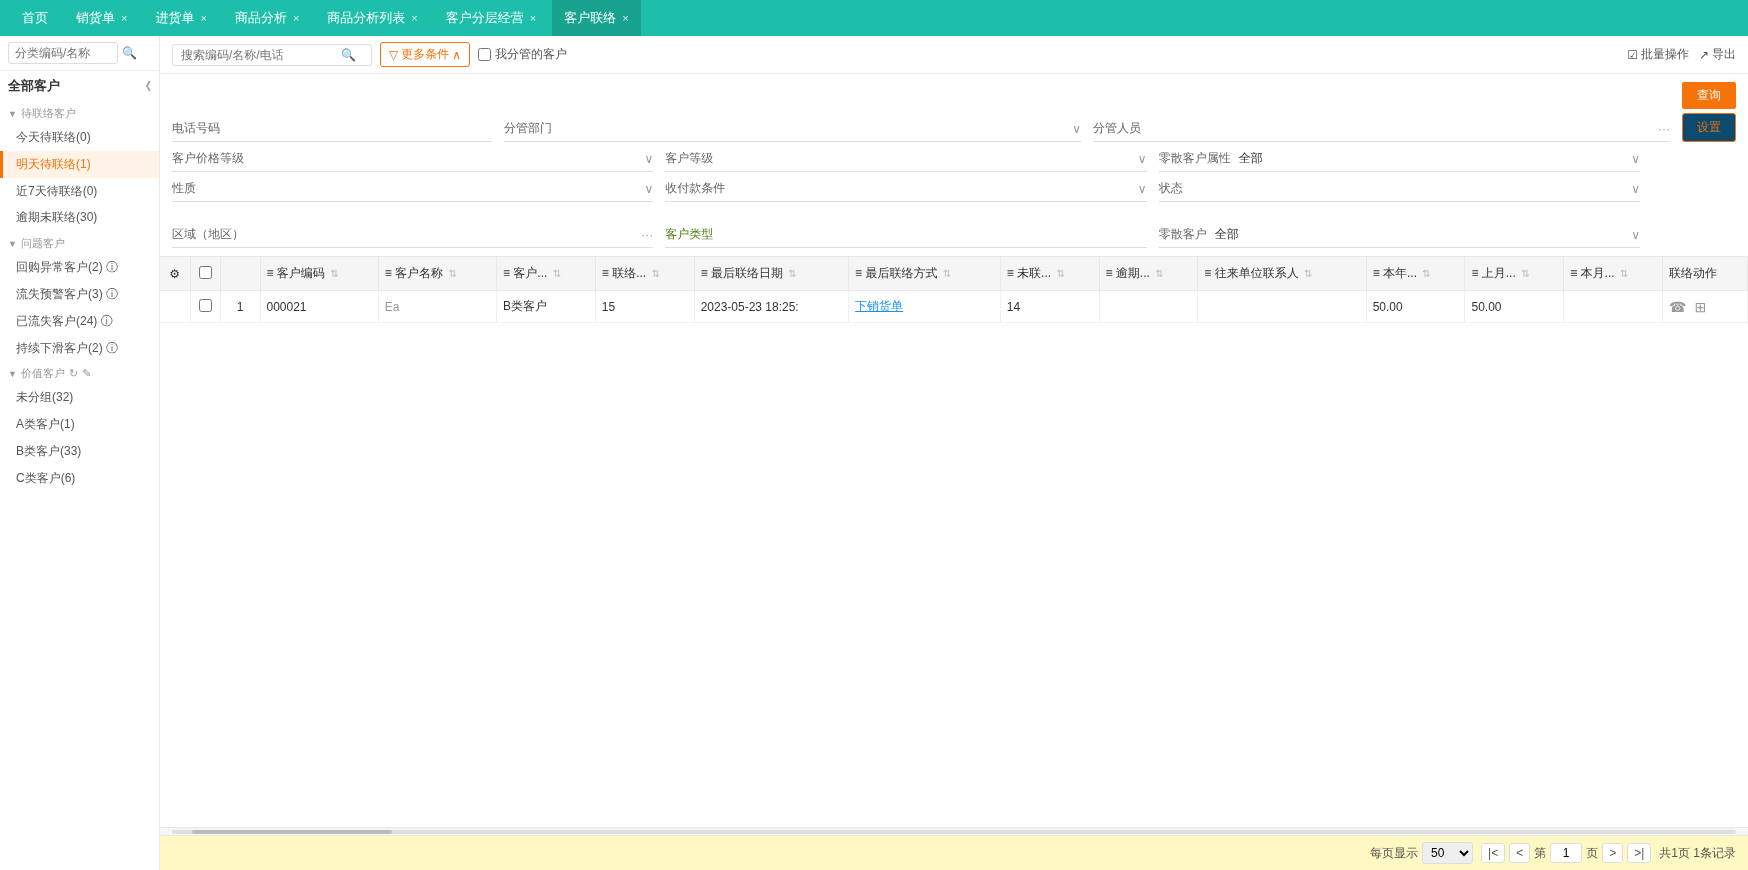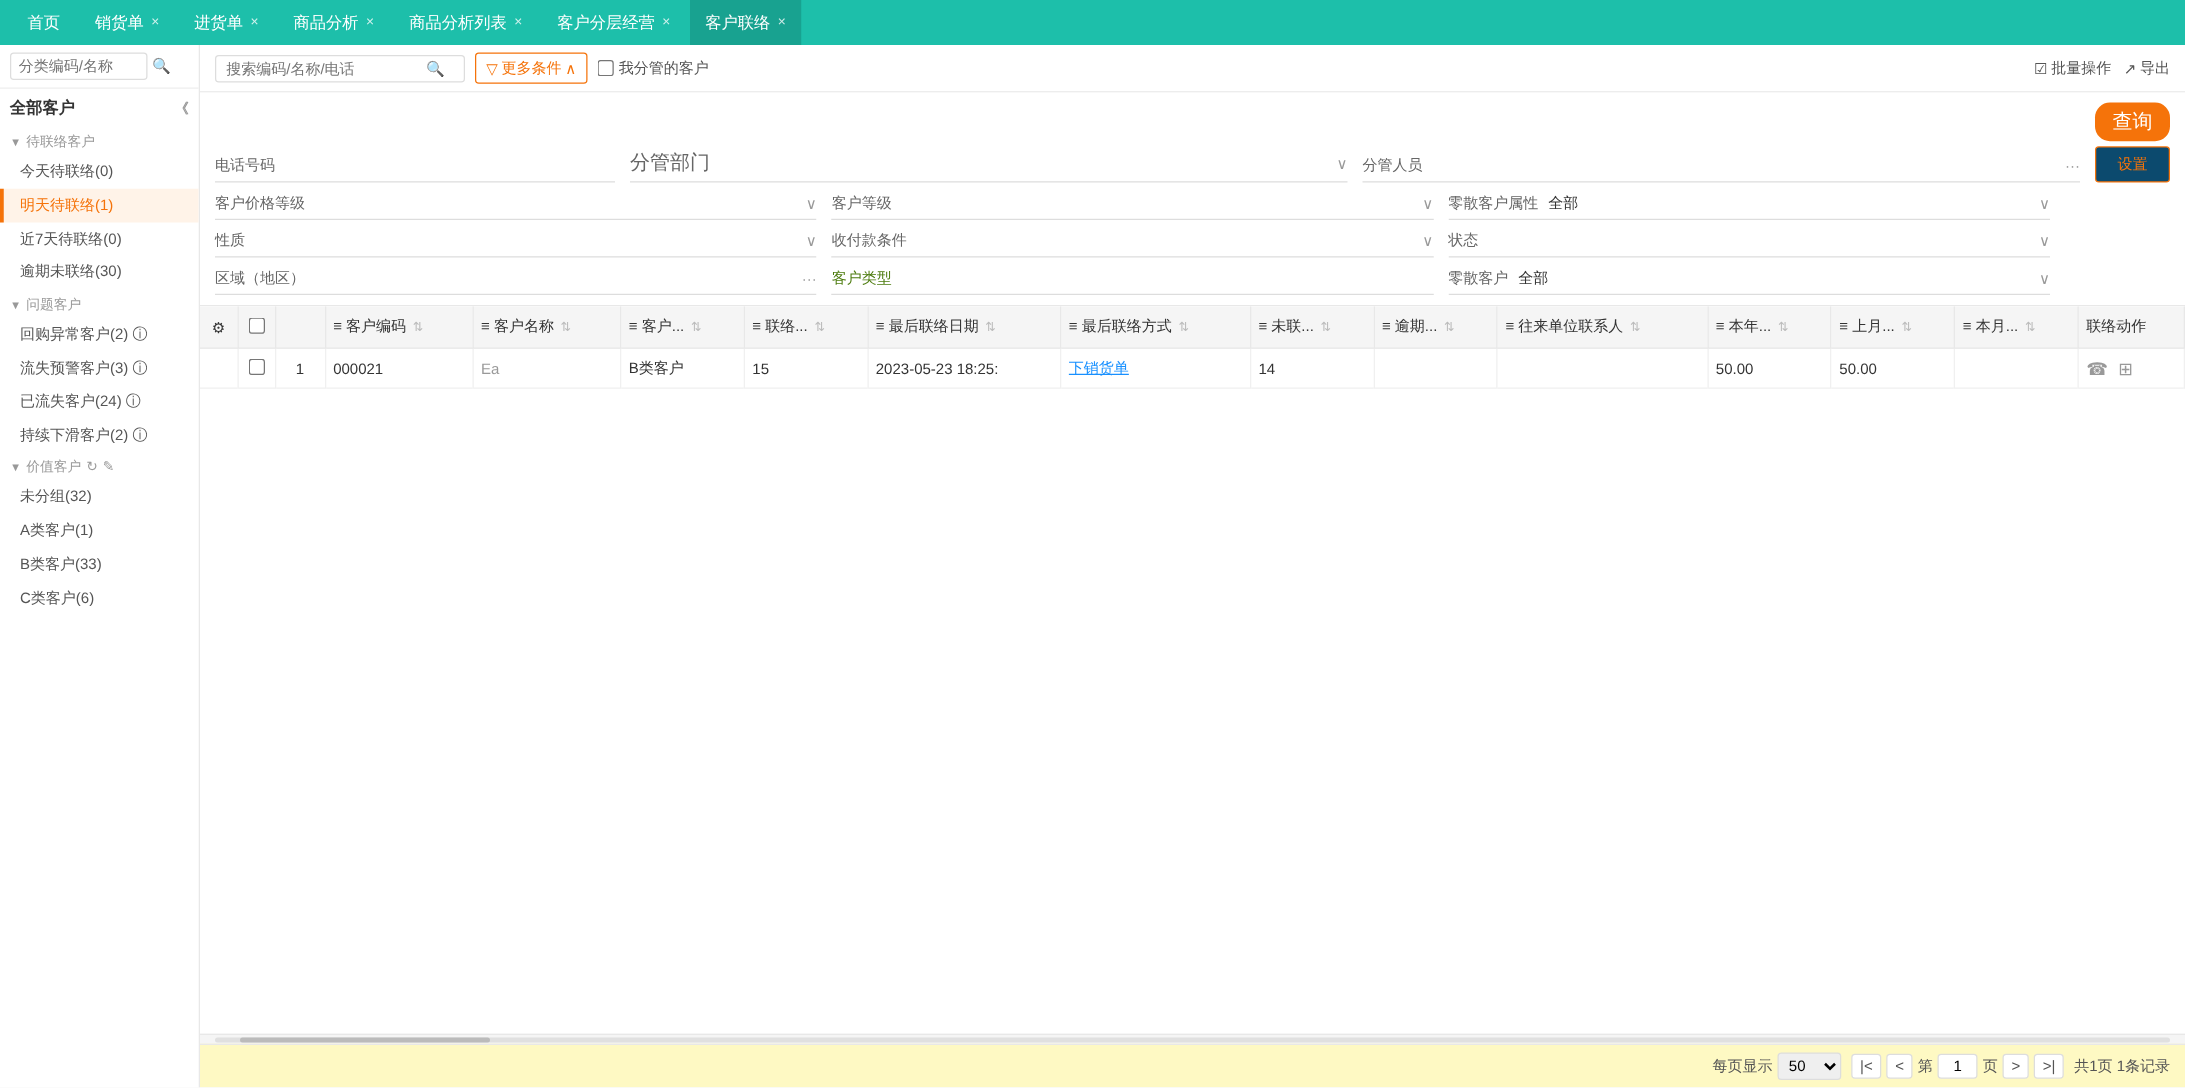--- a/index.html
+++ b/index.html
@@ -36,21 +36,21 @@
     .search-box { display: flex; align-items: center; border: 1px solid #ddd; border-radius: 3px; padding: 3px 8px; width: 200px; }
     .search-box input { border: none; outline: none; font-size: 12px; width: 160px; color: #999; }
     .search-box .icon { color: #f5730a; cursor: pointer; }
     .filter-btn { display: flex; align-items: center; gap: 3px; color: #f5730a; cursor: pointer; font-size: 12px; padding: 3px 8px; border: 1px solid #f5730a; border-radius: 3px; }
     .my-customer-cb { display: flex; align-items: center; gap: 4px; color: #555; cursor: pointer; }
     .toolbar-right { margin-left: auto; display: flex; align-items: center; gap: 10px; }
     .batch-btn, .export-btn { display: flex; align-items: center; gap: 3px; color: #555; cursor: pointer; font-size: 12px; }
 
     
     .filter-panel { background: #fff; border-bottom: 1px solid #e8e8e8; padding: 8px 12px; }
-    .query-btn { background: #f5730a; color: #fff; border: none; border-radius: 12px; padding: 5px 14px; cursor: pointer; font-size: 16px; white-space: nowrap; }
+    .query-btn { background: #f5730a; color: #fff; border: none; border-radius: 2px; padding: 5px 14px; cursor: pointer; font-size: 12px; white-space: nowrap; }
     .settings-btn { background: #0c4a6e; color: #f5730a; border: 1px solid #f5730a; border-radius: 3px; padding: 5px 14px; cursor: pointer; font-size: 12px; white-space: nowrap; }
 
     
     .table-area { flex: 1; overflow: auto; background: #fff; }
     table { width: 100%; border-collapse: collapse; font-size: 12px; }
     thead tr { background: #f5f5f5; }
     thead th { padding: 8px 6px; text-align: left; border-bottom: 1px solid #e8e8e8; border-right: 1px solid #e8e8e8; color: #333; font-weight: normal; white-space: nowrap; cursor: pointer; }
     tbody tr { border-bottom: 1px solid #f0f0f0; }
     tbody td { padding: 7px 6px; border-right: 1px solid #f0f0f0; color: #333; white-space: nowrap; }
     .col-index { width: 40px; text-align: center; }
@@ -170,21 +170,21 @@
     </div>
 
     <div class="filter-panel">
 
       <div style="display:flex; gap:12px; margin-bottom:8px; align-items:flex-end;">
         <div style="display:flex; align-items:center; border-bottom:1px solid #ddd; padding-bottom:4px; width:320px;">
           <label style="color:#666; white-space:nowrap; margin-right:8px; font-size:12px;">电话号码</label>
           <input type="text" style="border: none; outline: none; font-size: 12px; flex: 1 1 0%;">
         </div>
         <div style="display:flex; align-items:center; border-bottom:1px solid #ddd; padding-bottom:4px; flex:1;">
-          <label style="color:#666; white-space:nowrap; margin-right:24px; font-size:16px;">分管部门</label>
+          <label style="color:#666; white-space:nowrap; margin-right:24px; font-size:12px;">分管部门</label>
           <input type="text" style="border: none; outline: none; font-size: 12px; flex: 1 1 0%;">
           <span style="color:#999; cursor:pointer;">∨</span>
         </div>
         <div style="display:flex; align-items:center; border-bottom:1px solid #ddd; padding-bottom:4px; flex:1;">
           <label style="color:#666; white-space:nowrap; margin-right:8px; font-size:12px;">分管人员</label>
           <input type="text" style="border: none; outline: none; font-size: 12px; flex: 1 1 0%;">
           <span style="color:#999; cursor:pointer;">···</span>
         </div>
         <div style="display:flex; flex-direction:column; gap:4px; flex-shrink:0;">
           <button class="query-btn">查询</button>
@@ -204,21 +204,21 @@
           <span style="color:#999; cursor:pointer;">∨</span>
         </div>
         <div style="display:flex; align-items:center; border-bottom:1px solid #ddd; padding-bottom:4px; flex:1;">
           <label style="color:#666; white-space:nowrap; margin-right:8px; font-size:12px;">零散客户属性</label>
           <span style="font-size:12px; flex:1;">全部</span>
           <span style="color:#999; cursor:pointer;">∨</span>
         </div>
         <div style="width:84px; flex-shrink:0;"></div>
       </div>
 
-      <div style="display:flex; gap:12px; margin-bottom:8px; align-items:flex-end;">
+      <div style="display:flex; gap:12px; margin-bottom:24px; align-items:flex-end;">
         <div style="display:flex; align-items:center; border-bottom:1px solid #ddd; padding-bottom:4px; flex:1;">
           <label style="color:#666; white-space:nowrap; margin-right:8px; font-size:12px;">性质</label>
           <input type="text" style="border: none; outline: none; font-size: 12px; flex: 1 1 0%;">
           <span style="color:#999; cursor:pointer;">∨</span>
         </div>
         <div style="display:flex; align-items:center; border-bottom:1px solid #ddd; padding-bottom:4px; flex:1;">
           <label style="color:#666; white-space:nowrap; margin-right:8px; font-size:12px;">收付款条件</label>
           <input type="text" style="border: none; outline: none; font-size: 12px; flex: 1 1 0%;">
           <span style="color:#999; cursor:pointer;">∨</span>
         </div>

